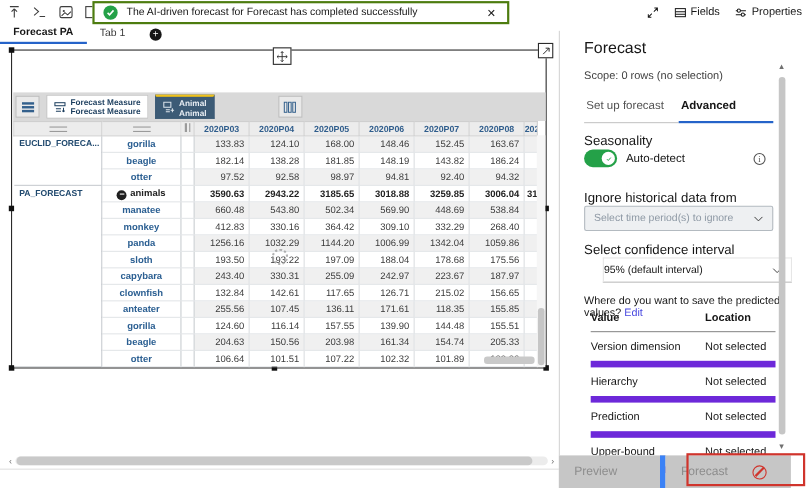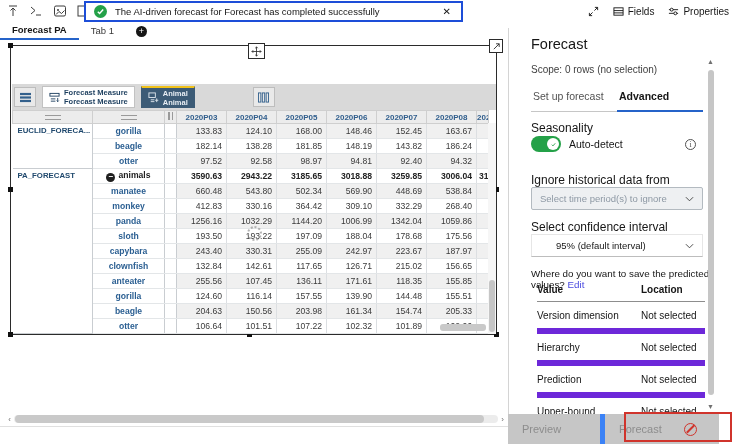--- a/index.html
+++ b/index.html
@@ -8,21 +8,21 @@
   svg { display:block; }
 
   
   .topbar { position:absolute; left:0; top:0; width:735px; height:22px; background:#fff; }
   .tb-icon { position:absolute; top:4px; width:14px; height:14px; color:#3d3d3d; cursor:pointer; }
   .tb-right { position:absolute; top:0; right:6px; height:22px; display:flex; align-items:center; gap:14px; }
   .tb-right .tool { display:flex; align-items:center; gap:4px; font-size:10px; color:#161616; cursor:pointer; }
 
   
   .notif { position:absolute; left:84px; top:1px; width:379px; height:21px;
-           background:#fff; border:2px solid #1d4ed8; display:flex; align-items:center; padding:0 8px; }
+           background:#fff; border:2px solid #4d7c0f; display:flex; align-items:center; padding:0 8px; }
   .notif .check { width:13px; height:13px; border-radius:50%; background:#24a148; flex:0 0 13px;
                   display:flex; align-items:center; justify-content:center; }
   .notif .msg { font-size:9.5px; color:#161616; margin-left:8px; flex:1; white-space:nowrap; overflow:hidden; }
   .notif .close { font-size:10px; color:#161616; cursor:pointer; padding:0 2px; }
 
   
   .tabbar { position:absolute; left:0; top:22px; width:508px; height:18px; display:flex; align-items:center; }
   .tab { font-size:9.5px; color:#393939; padding:2px 12px 3px 12px; cursor:pointer; }
   .tab.active { color:#161616; font-weight:bold; border-bottom:2px solid #2563c9; }
   .tab-add { width:11px; height:11px; border-radius:50%; background:#161616; color:#fff; font-size:9px;
@@ -114,21 +114,21 @@
   .toggle .knob { position:absolute; right:2px; top:2px; width:12px; height:12px; border-radius:50%; background:#fff;
                   display:flex; align-items:center; justify-content:center; color:#24a148; }
   .toggle-label { font-size:10.5px; color:#161616; }
   .info-icon { position:absolute; left:176px; top:111px; width:11px; height:11px; border:1px solid #525252;
                border-radius:50%; font-size:8px; line-height:10px; text-align:center; color:#525252;
                font-family:"Liberation Serif", serif; cursor:pointer; }
   .select { position:absolute; left:22px; width:172px; height:23px; display:flex; align-items:center;
             padding:0 8px; font-size:9.5px; cursor:pointer; }
   .select .chev { margin-left:auto; color:#3d3d3d; }
   .select.filled { background:#eef0f2; border:1px solid #b3bac0; border-radius:2px; color:#8d98a4; }
-  .select.plain { background:#fff; border:1px solid #e6e6e6; border-bottom:1px solid #bdbdbd; color:#161616; padding-left:24px; }
+  .select.plain { background:#fff; border:1px solid #e6e6e6; border-bottom:1px solid #bdbdbd; color:#161616; padding-left:0;margin-left:17px; }
   .p-question { position:absolute; left:22px; top:240px; font-size:9.8px; color:#161616; width:185px; }
   .p-question a { color:#4a4ae0; text-decoration:none; cursor:pointer; }
   .vl-table { position:absolute; left:28px; top:256px; width:168px; font-size:10px; }
   .vl-head { display:flex; font-weight:bold; color:#161616; padding-bottom:6px; border-bottom:1px solid #8d8d8d; }
   .vl-row { display:flex; align-items:center; height:32px; border-bottom:6px solid #6d28d9; color:#161616; }
   .vl-c1 { width:104px; } .vl-c2 { flex:1; }
   .p-scrollbar { position:absolute; left:198px; top:30px; width:7px; height:352px; }
   .p-scrollbar .arr { position:absolute; left:0; width:7px; font-size:7px; color:#707070; text-align:center; cursor:pointer; }
   .p-scrollbar .thumb { position:absolute; left:0.5px; top:12px; width:6px; height:325px; background:#c6c6c6; border-radius:3px; }
 

